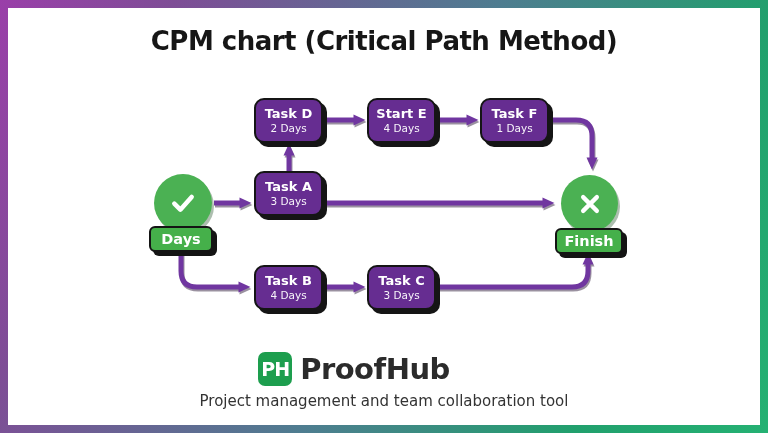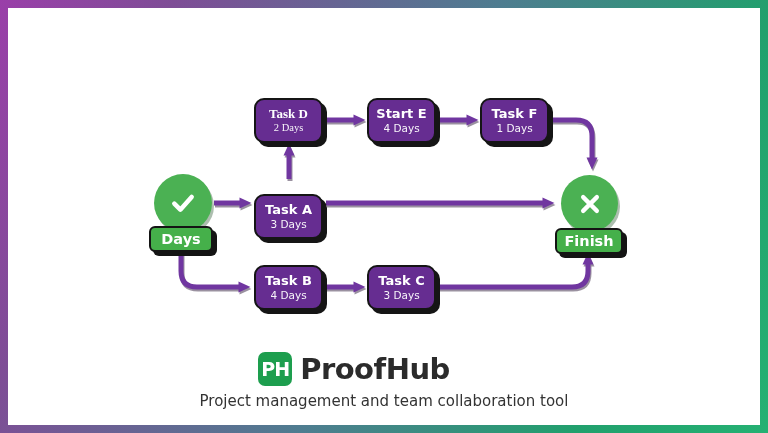--- a/index.html
+++ b/index.html
@@ -52,24 +52,24 @@
     color: #ffffff;
     display: flex;
     flex-direction: column;
     align-items: center;
     justify-content: center;
     text-align: center;
   }
   .task-name { font-weight: bold; font-size: 13px; line-height: 1.15; }
   .task-days { font-size: 10.5px; line-height: 1.2; opacity: 0.95; }
 
-  .pos-a { left: 254px; top: 194px; align-items: center; }
+  .pos-a { left: 254px; top: 171px; align-items: center; }
   .pos-b { left: 254px; top: 265px; }
   .pos-c { left: 367px; top: 265px; }
-  .pos-d { left: 254px; top: 98px; font-family: Liberation Serif, serif;  }
+  .pos-d { left: 254px; top: 98px;  }
   .pos-e { left: 367px; top: 98px;  }
   .pos-f { left: 480px; top: 98px; justify-content: center;  }
 
   .milestone-circle {
     border-radius: 50%;
     background: #4bb153;
     box-shadow: 2px 3px 0 rgba(20, 70, 25, 0.35);
     display: flex;
     align-items: center;
     justify-content: center;
@@ -129,20 +129,21 @@
     font-size: 15px;
     color: #333333;
   }
 </style>
 </head>
 <body>
 
 <div class="canvas">
   <div class="card"></div>
 
+  <h1 class="title">CPM chart (Critical Path Method)</h1>
 
   <svg class="connectors" viewBox="0 0 768 433" fill="none" xmlns="http://www.w3.org/2000/svg">
     <defs>
       <marker id="arrowhead" markerUnits="userSpaceOnUse" markerWidth="16" markerHeight="16" refX="2" refY="8" orient="auto">
         <path d="M1.5,2.5 L13.5,8 L1.5,13.5 Z" fill="#7036a0"></path>
       </marker>
     </defs>
     <g stroke-width="5" fill="none">
       <path d="M 214 203 H 240" marker-end="url(#arrowhead)" stroke="#7036a0"></path>
       <path d="M 289 179 V 155" marker-end="url(#arrowhead)" stroke="#7036a0"></path>

